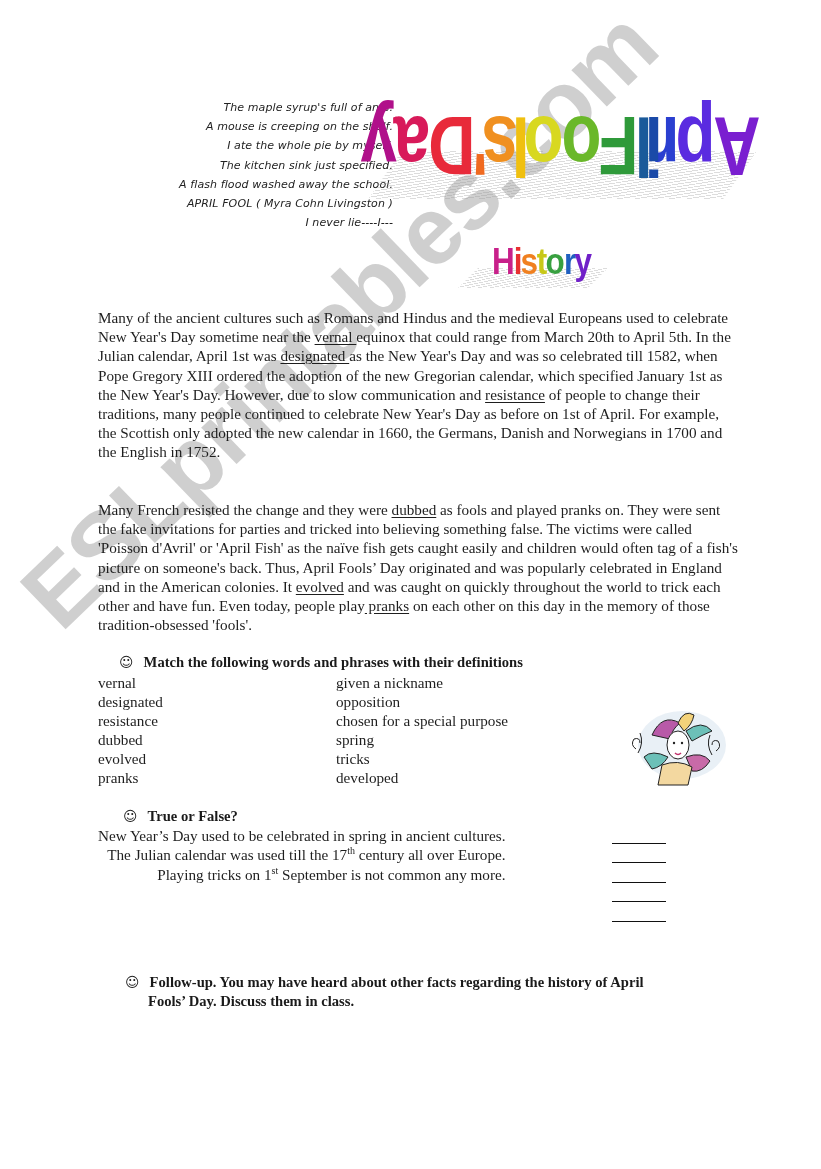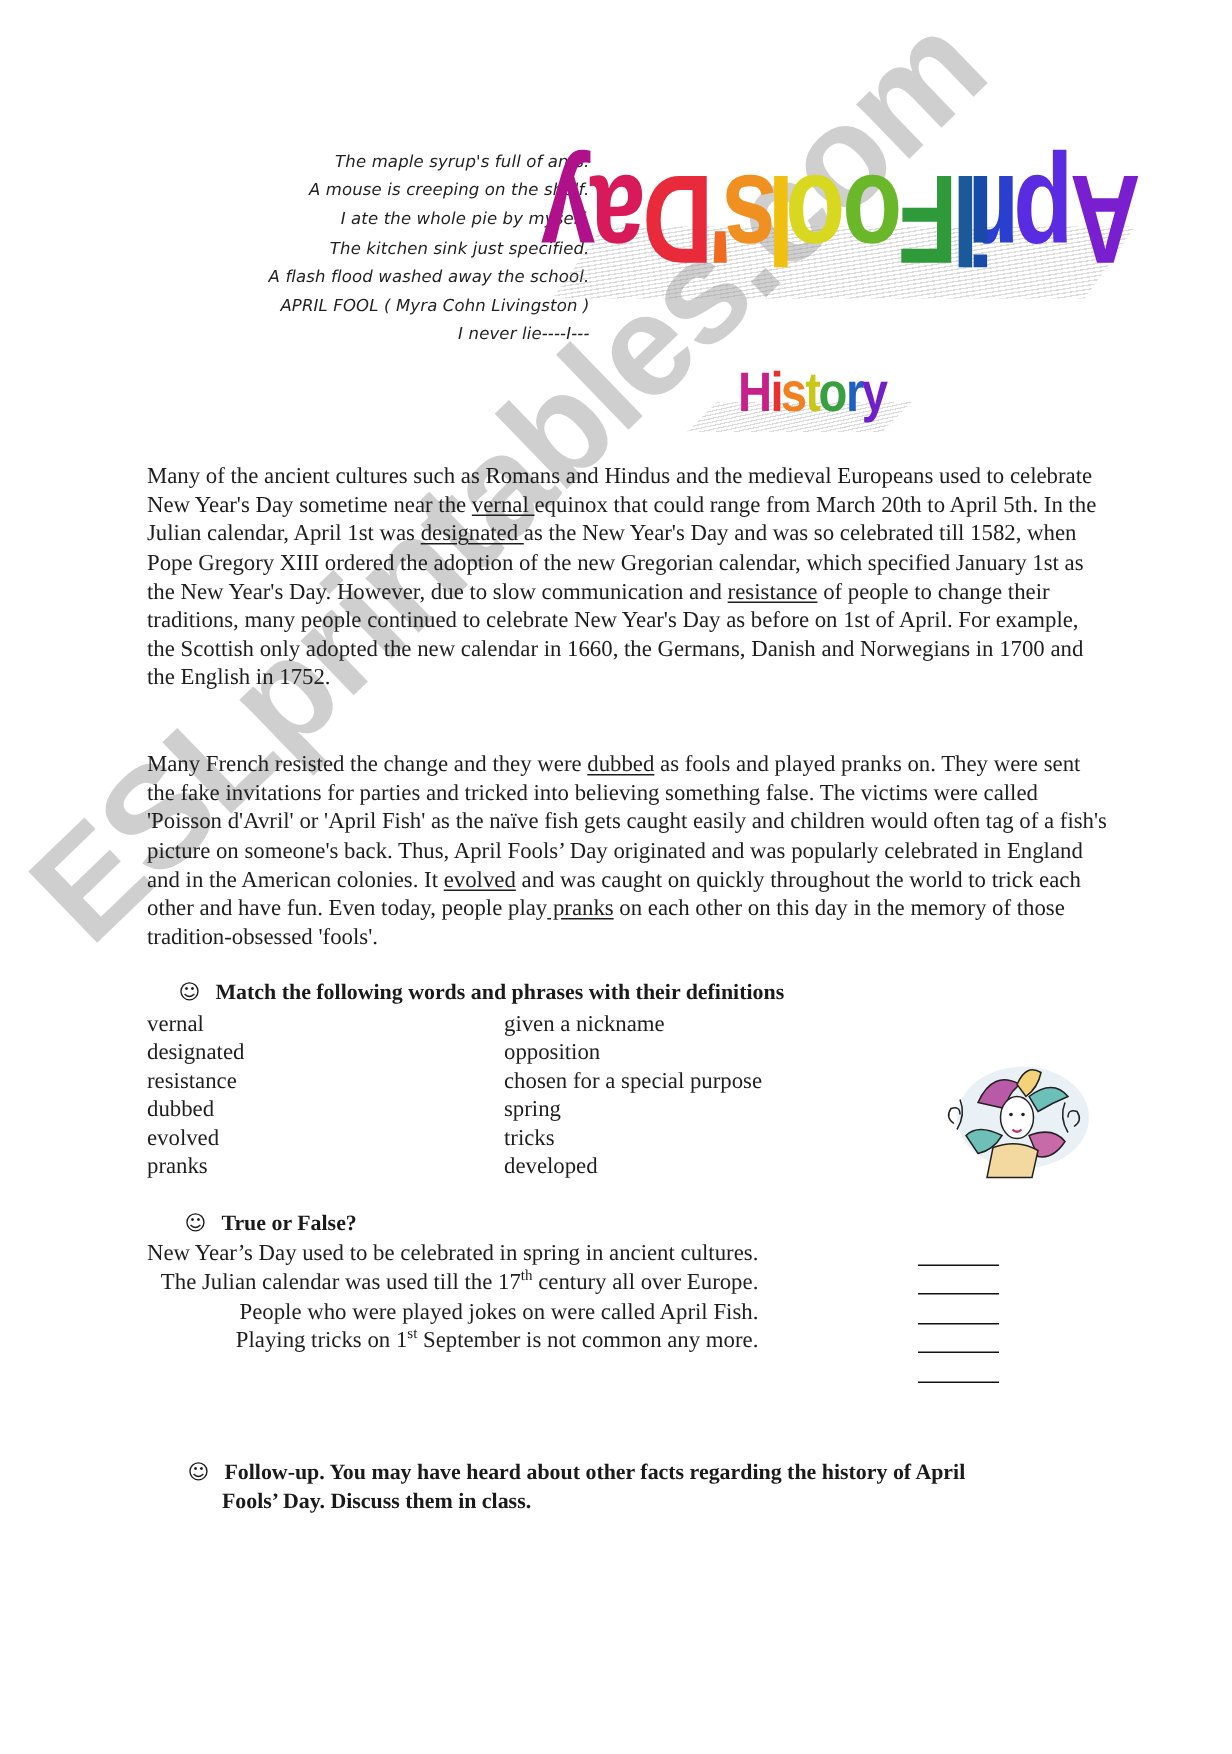--- a/index.html
+++ b/index.html
@@ -150,21 +150,20 @@
     </svg>
   </div>
 
   <div class="heading heading-tf">
     <span class="smile">☺</span><span>True or False?</span>
   </div>
 
   <div class="tf-list">
     <div><span>New Year’s Day used to be celebrated in spring in ancient cultures.</span></div>
     <div><span>The Julian calendar was used till the 17</span><sup>th</sup><span> century all over Europe.</span></div>
-    <div><span>People who were played jokes on  were called April Fish.</span></div>
     <div><span>Playing tricks on 1</span><sup>st</sup><span> September is not common any more.</span></div>
   </div>
 
   <div class="tf-blank" style="top:843px"></div>
   <div class="tf-blank" style="top:862px"></div>
   <div class="tf-blank" style="top:882px"></div>
   <div class="tf-blank" style="top:901px"></div>
   <div class="tf-blank" style="top:921px"></div>
 
   <div class="heading heading-follow">

